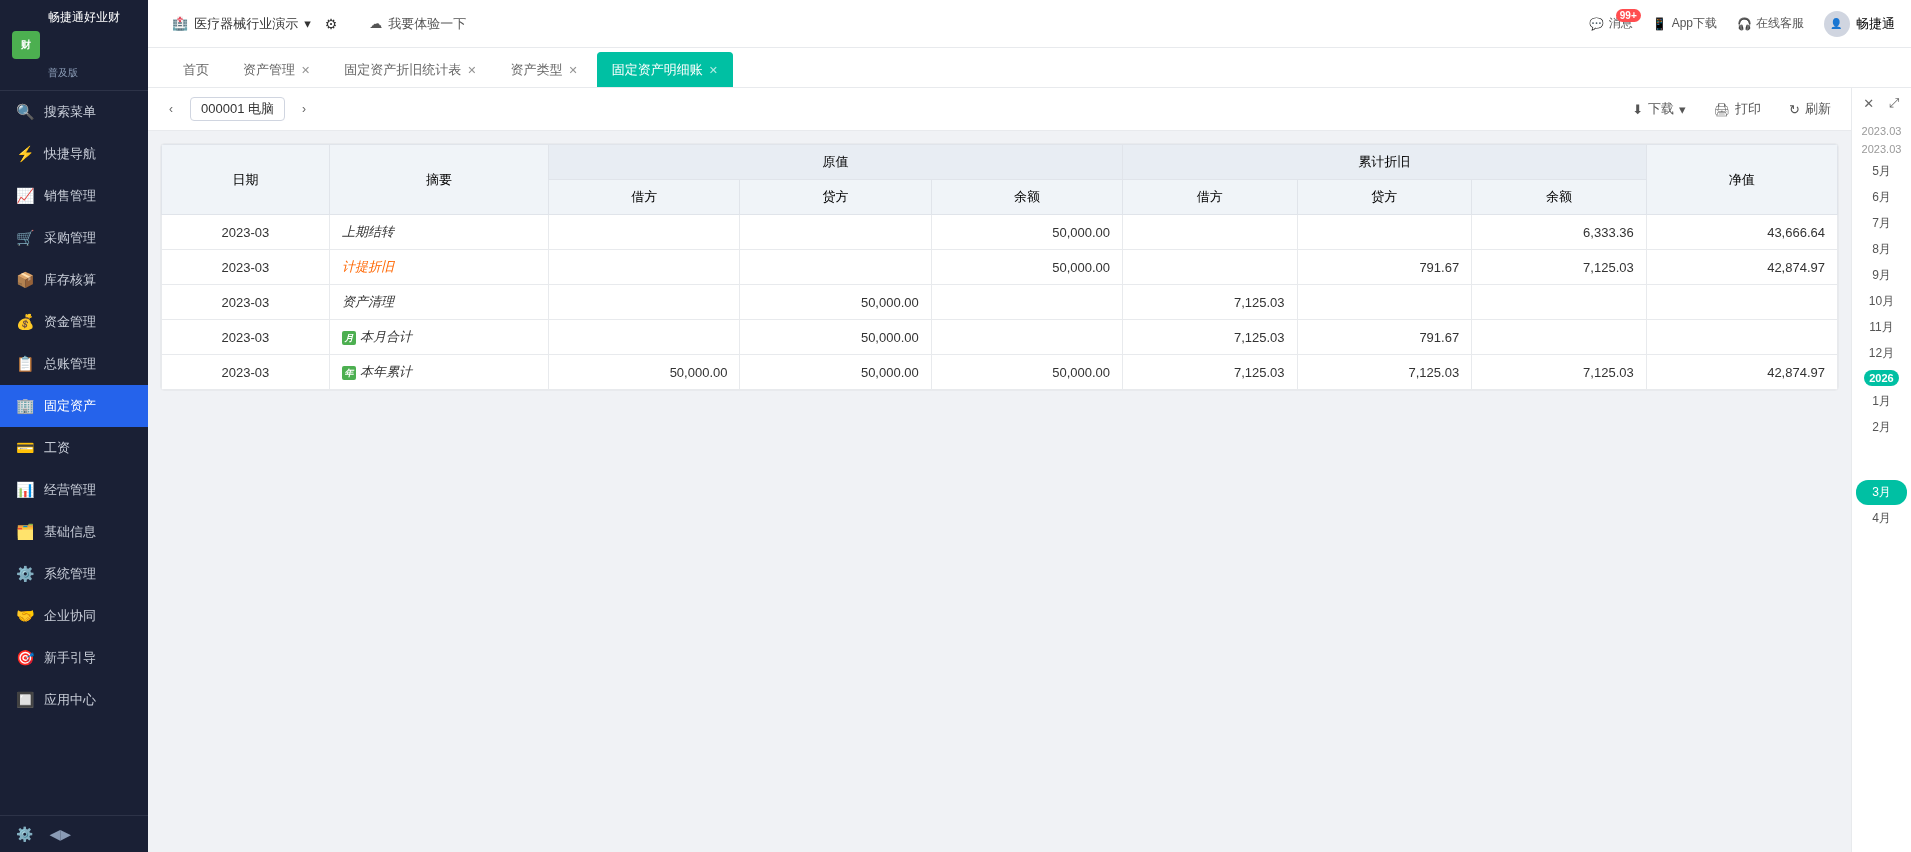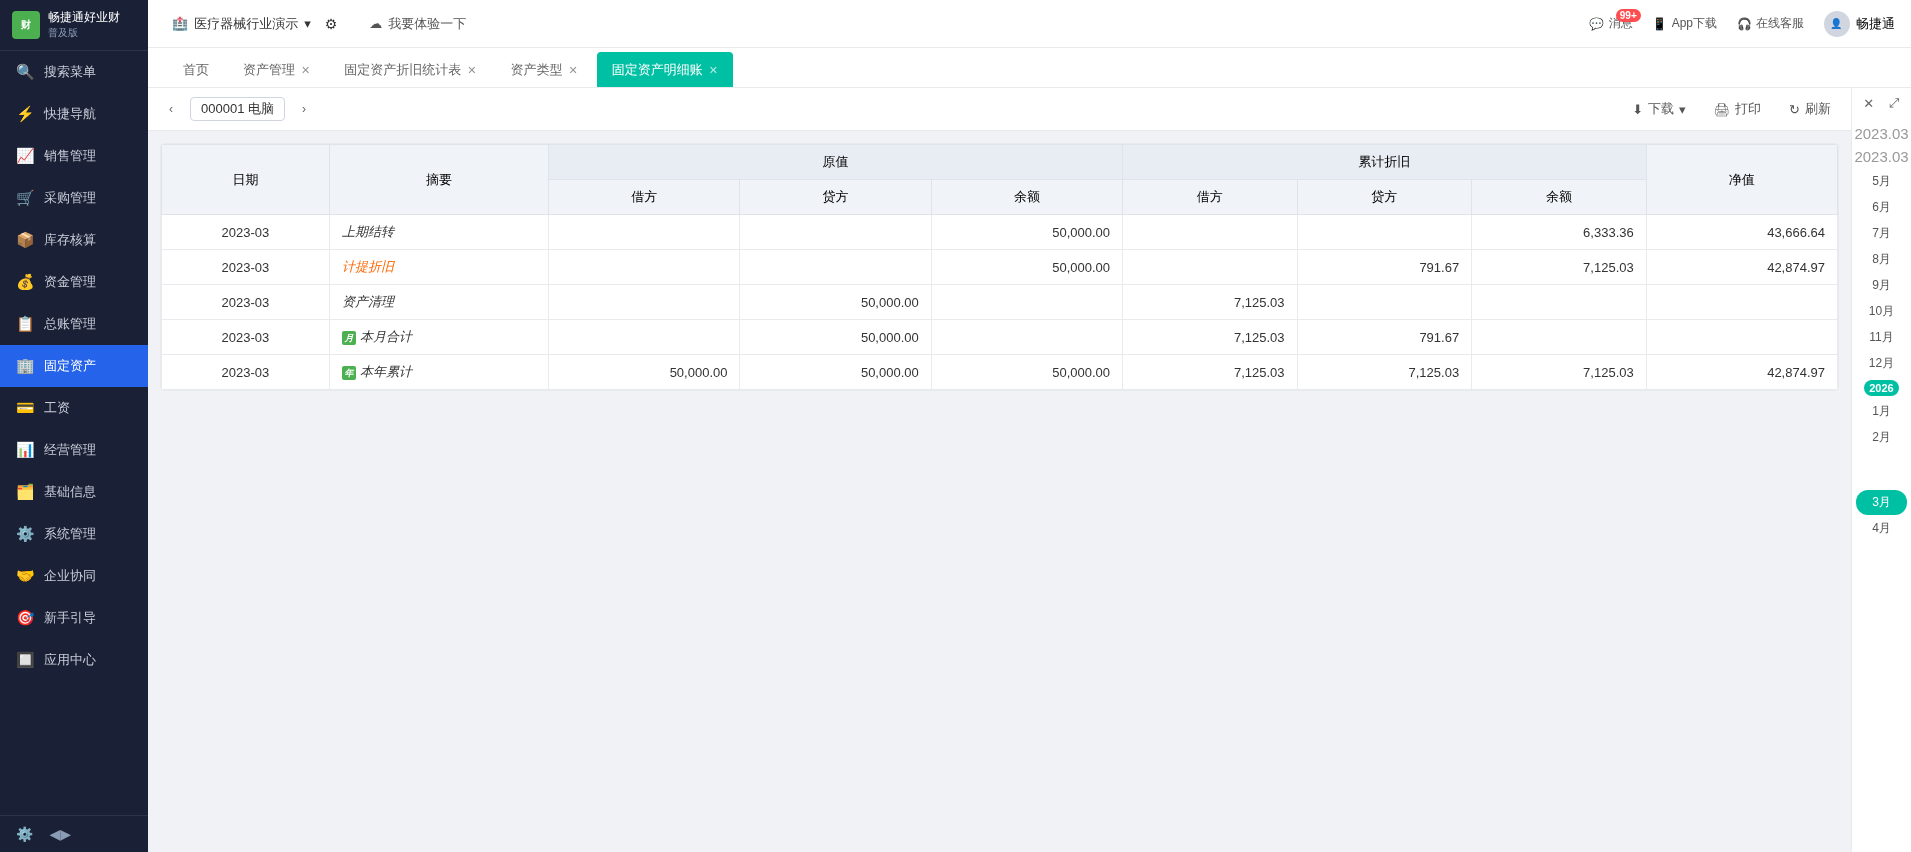--- a/index.html
+++ b/index.html
@@ -25,21 +25,21 @@
       min-height: 48px;
     }
     .sidebar-logo-icon {
       width: 28px; height: 28px;
       background: #4caf50;
       border-radius: 4px;
       display: flex; align-items: center; justify-content: center;
       color: white; font-size: 10px; font-weight: bold;
     }
     .sidebar-logo-text { font-size: 12px; color: #fff; line-height: 1.3; }
-    .sidebar-logo-sub { font-size: 10px; color: #8a9bb5; }
+    .sidebar-logo-sub { font-size: 10px; color: #8a9bb5; margin-top: 40px; }
     .sidebar-scroll { flex: 1; overflow-y: auto; }
     .sidebar-scroll::-webkit-scrollbar { width: 4px; }
     .sidebar-scroll::-webkit-scrollbar-thumb { background: #3a4460; }
     .sidebar-item {
       display: flex; align-items: center; gap: 10px;
       padding: 12px 16px;
       cursor: pointer;
       color: #c8cdd8;
       font-size: 13px;
       transition: background 0.2s;
@@ -224,21 +224,21 @@
     }
     .timeline-ctrl-btn {
       font-size: 13px; color: #666; cursor: pointer;
       width: 22px; height: 22px;
       display: flex; align-items: center; justify-content: center;
       border-radius: 4px;
     }
     .timeline-scroll { flex: 1; overflow-y: auto; padding: 4px 0; }
     .timeline-scroll::-webkit-scrollbar { width: 3px; }
     .timeline-year-label {
-      text-align: center; font-size: 15px; color: #999;
+      text-align: center; font-size: 11px; color: #999;
       padding: 3px 0;
     }
     .timeline-month {
       text-align: center; font-size: 12px;
       padding: 4px 6px; cursor: pointer;
       color: #555; border-radius: 4px; margin: 1px 4px;
     }
     .timeline-month.active {
       background: #00c0a3; color: white; border-radius: 12px; margin-top: 40px;
     }

